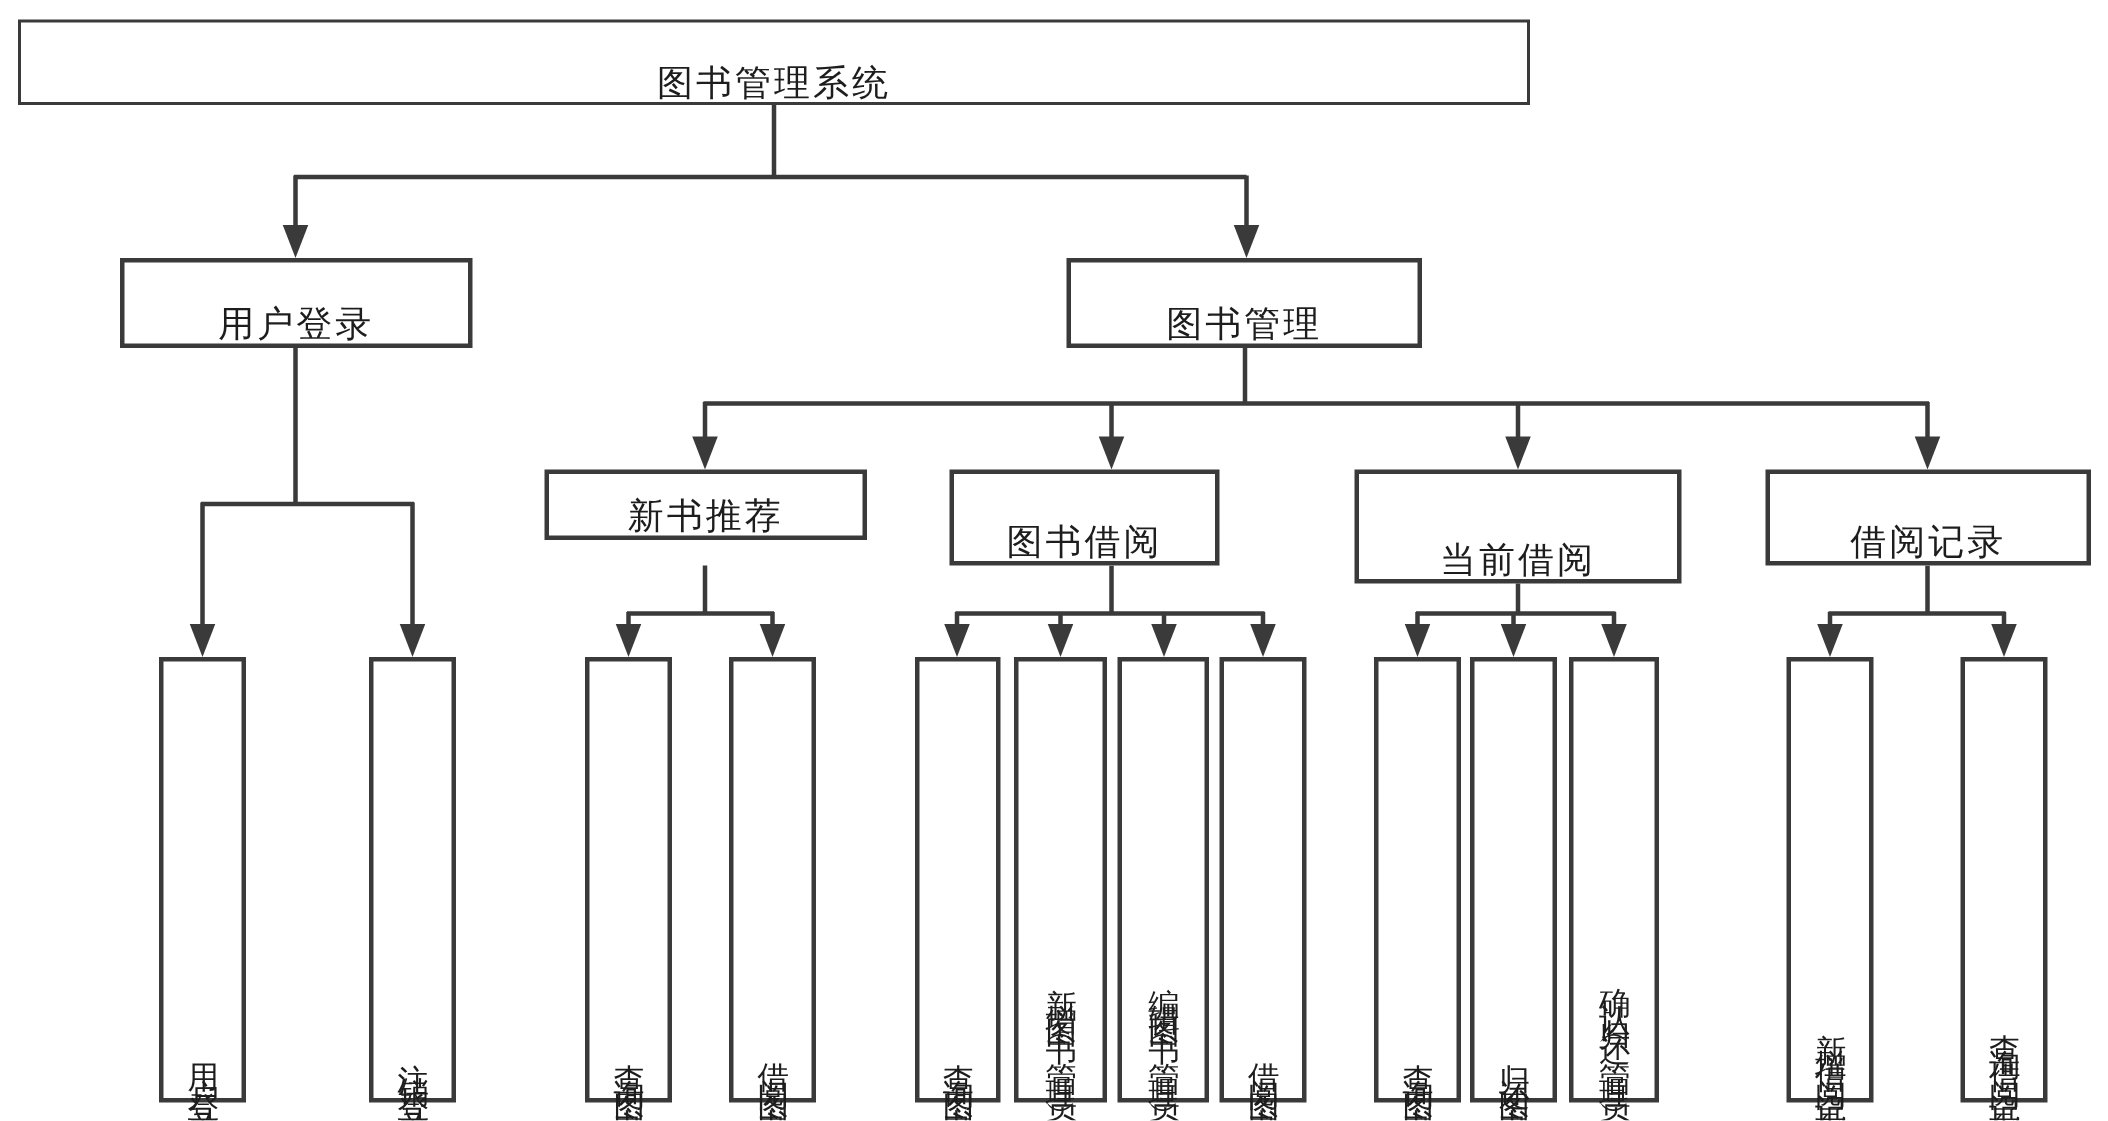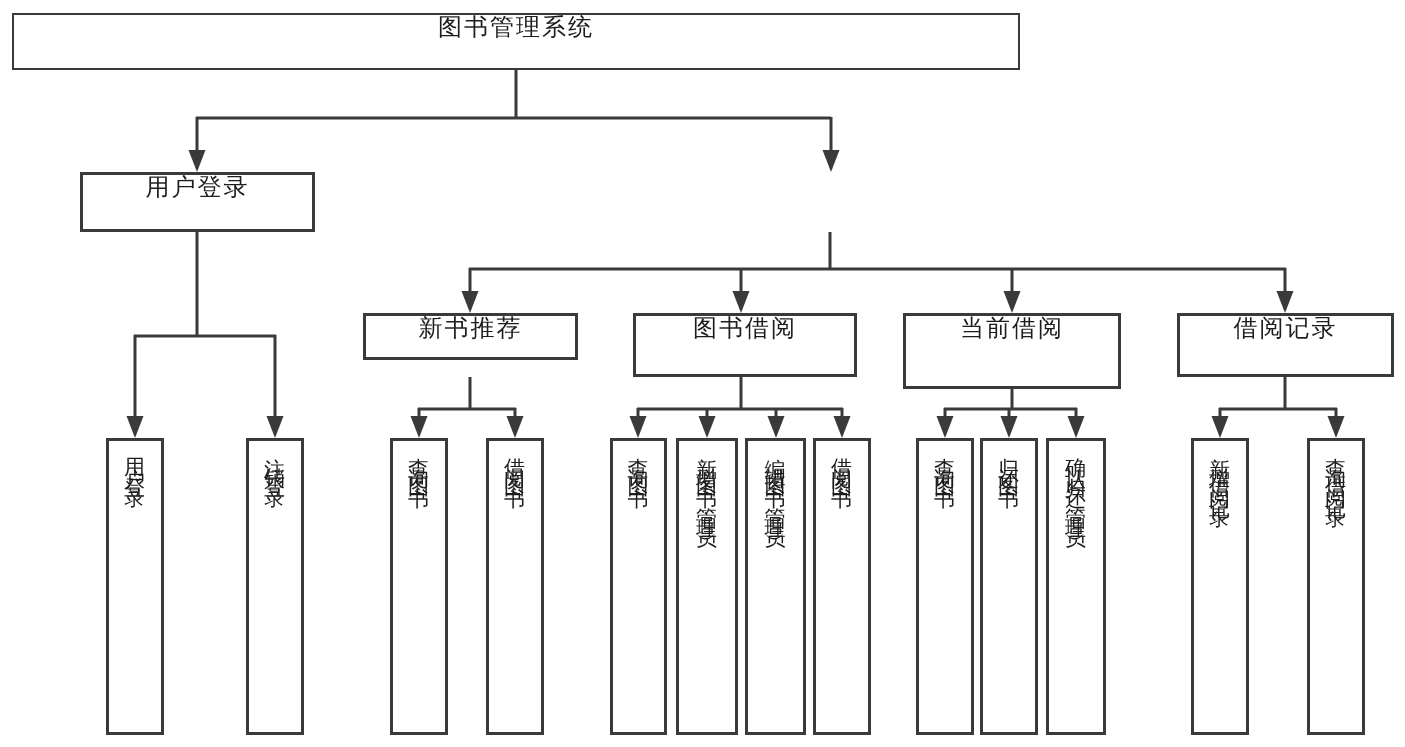--- a/index.html
+++ b/index.html
@@ -3,21 +3,21 @@
 <meta charset="utf-8">
 <style>
   html,body{margin:0;padding:0;background:#ffffff;}
   .canvas{
     position:relative;width:1405px;height:747px;background:#ffffff;
     font-family:"Liberation Sans","DejaVu Sans",sans-serif;overflow:hidden;
   }
   .connectors{position:absolute;left:0;top:0;width:1405px;height:747px;}
   .box{
     position:absolute;box-sizing:border-box;background:#ffffff;
-    border:3px solid #3a3a3a;display:flex;align-items:flex-start;justify-content:center;
+    border:3px solid #3a3a3a;display:flex;align-items:flex-end;justify-content:center;
     color:#1d1d1d;font-size:24px;letter-spacing:2px;line-height:1;
   }
   .root{border-width:2px;font-size:24px;}
   .leaf{font-size:21px;}
   .leaf span{
     writing-mode:vertical-rl;text-orientation:mixed;
     letter-spacing:10px;line-height:1;white-space:nowrap;
   }
   .watermark{
     position:absolute;right:12px;top:713px;z-index:10;
@@ -65,25 +65,28 @@
     <path d="M1327.5 416 L1344.5 416 L1336 438 Z" fill="#3a3a3a"></path>
   </svg>
 
   <div class="box root" style="left:12px;top:13px;width:1008px;height:57px">
     <span>图书管理系统</span>
   </div>
 
   <div class="box" style="left:80px;top:172px;width:235px;height:60px">
     <span>用户登录</span>
   </div>
+  <div class="box" style="left:711px;top:172px;width:237px;height:60px">
+    <span>图书管理</span>
+  </div>
 
   <div class="box" style="left:363px;top:313px;width:215px;height:47px">
     <span>新书推荐</span>
   </div>
-  <div class="box" style="left:633px;top:313px;width:224px;height:64px">
+  <div class="box" style="left:633px;top:313px;width:180px;height:64px">
     <span>图书借阅</span>
   </div>
   <div class="box" style="left:903px;top:313px;width:218px;height:76px">
     <span>当前借阅</span>
   </div>
   <div class="box" style="left:1177px;top:313px;width:217px;height:64px">
     <span>借阅记录</span>
   </div>
 
   <div class="box leaf" style="left:106px;top:438px;width:58px;height:297px">

